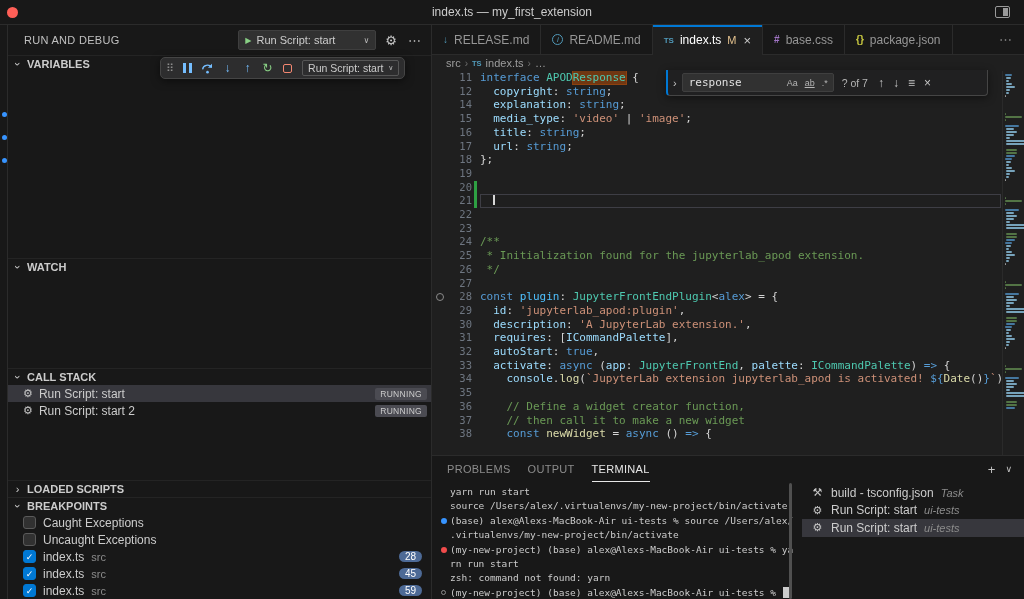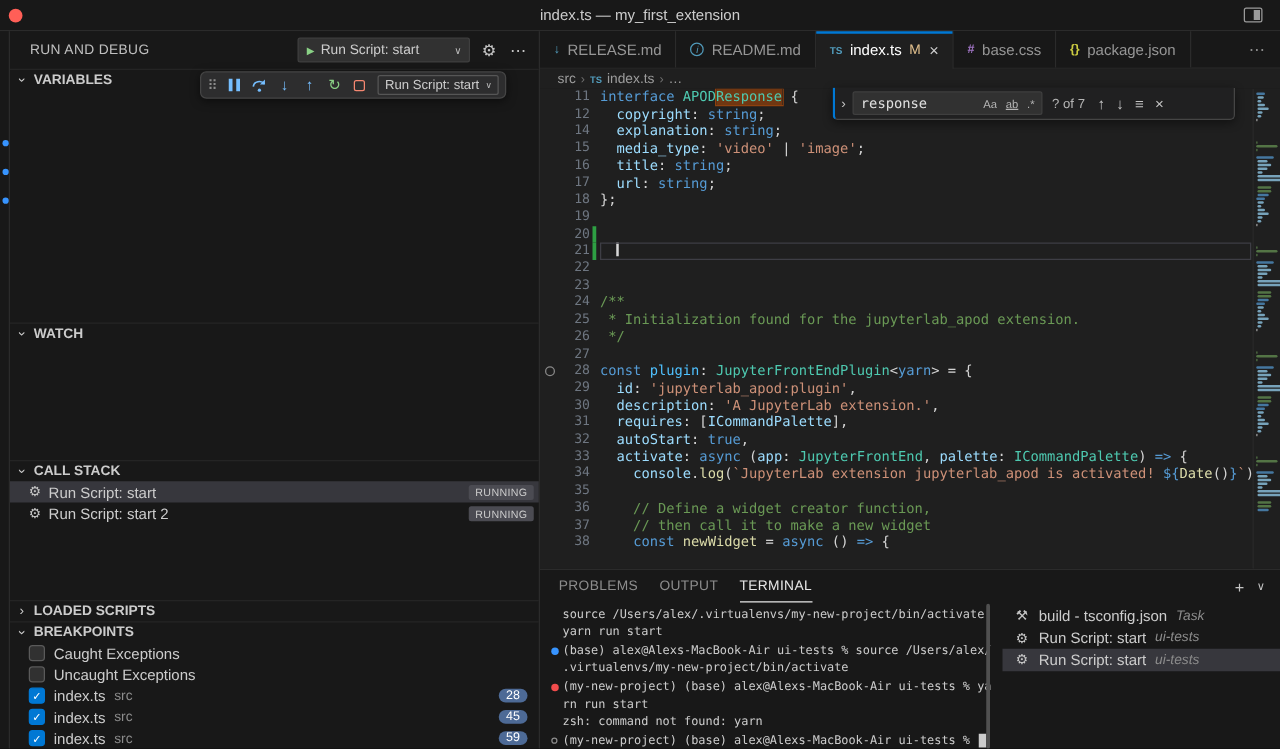--- a/index.html
+++ b/index.html
@@ -404,21 +404,21 @@
               <span class="line-num">27</span>
               <span class="git-bar"></span>
               <span class="code-text"></span>
             </div>
             <div class="code-line">
               <span class="glyph-margin">
                 <span class="bp-circle"></span>
               </span>
               <span class="line-num">28</span>
               <span class="git-bar"></span>
-              <span class="code-text"><span class="tk-kw">const</span><span class="tk-pn"> </span><span class="tk-cb">plugin</span><span class="tk-pn">: </span><span class="tk-ty">JupyterFrontEndPlugin</span><span class="tk-pn">&lt;</span><span class="tk-kw">yarn</span><span class="tk-pn">&gt; = {</span></span>
+              <span class="code-text"><span class="tk-kw">const</span><span class="tk-pn"> </span><span class="tk-cb">plugin</span><span class="tk-pn">: </span><span class="tk-ty">JupyterFrontEndPlugin</span><span class="tk-pn">&lt;</span><span class="tk-kw">alex</span><span class="tk-pn">&gt; = {</span></span>
             </div>
             <div class="code-line">
               <span class="glyph-margin"></span>
               <span class="line-num">29</span>
               <span class="git-bar"></span>
               <span class="code-text"><span class="tk-pr">  id</span><span class="tk-pn">: </span><span class="tk-st">'jupyterlab_apod:plugin'</span><span class="tk-pn">,</span></span>
             </div>
             <div class="code-line">
               <span class="glyph-margin"></span>
               <span class="line-num">30</span>
@@ -610,22 +610,22 @@
           <span class="ptab">PROBLEMS</span>
             <span class="ptab">OUTPUT</span>
             <span class="ptab active">TERMINAL</span>
             <div class="panel-actions">
             <span>+</span>
             <span class="small-chev">∨</span>
           </div>
         </div>
         <div class="panel-body">
           <div class="terminal">
+              <div class="term-line"><span class="term-deco"></span><span class="term-text">yarn run start</span></div>
               <div class="term-line"><span class="term-deco"></span><span class="term-text">source /Users/alex/.virtualenvs/my-new-project/bin/activate</span></div>
-              <div class="term-line"><span class="term-deco"></span><span class="term-text">yarn run start</span></div>
               <div class="term-line"><span class="term-deco"><span class="deco-dot deco-run"></span></span><span class="term-text">(base) alex@Alexs-MacBook-Air ui-tests % source /Users/alex/</span></div>
               <div class="term-line"><span class="term-deco"></span><span class="term-text">.virtualenvs/my-new-project/bin/activate</span></div>
               <div class="term-line"><span class="term-deco"><span class="deco-dot deco-error"></span></span><span class="term-text">(my-new-project) (base) alex@Alexs-MacBook-Air ui-tests % ya</span></div>
               <div class="term-line"><span class="term-deco"></span><span class="term-text">rn run start</span></div>
               <div class="term-line"><span class="term-deco"></span><span class="term-text">zsh: command not found: yarn</span></div>
               <div class="term-line"><span class="term-deco"><span class="deco-prompt"></span></span><span class="term-text">(my-new-project) (base) alex@Alexs-MacBook-Air ui-tests % </span><span class="term-cursor"></span></div>
             </div>
           <div class="term-scrollbar"></div>
           <div class="task-list">
               <div class="task-row">

